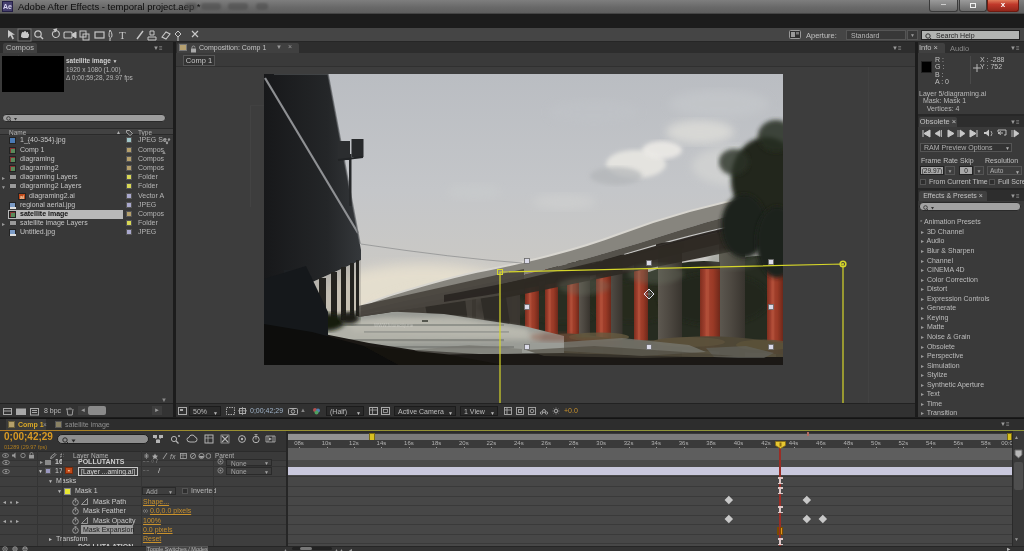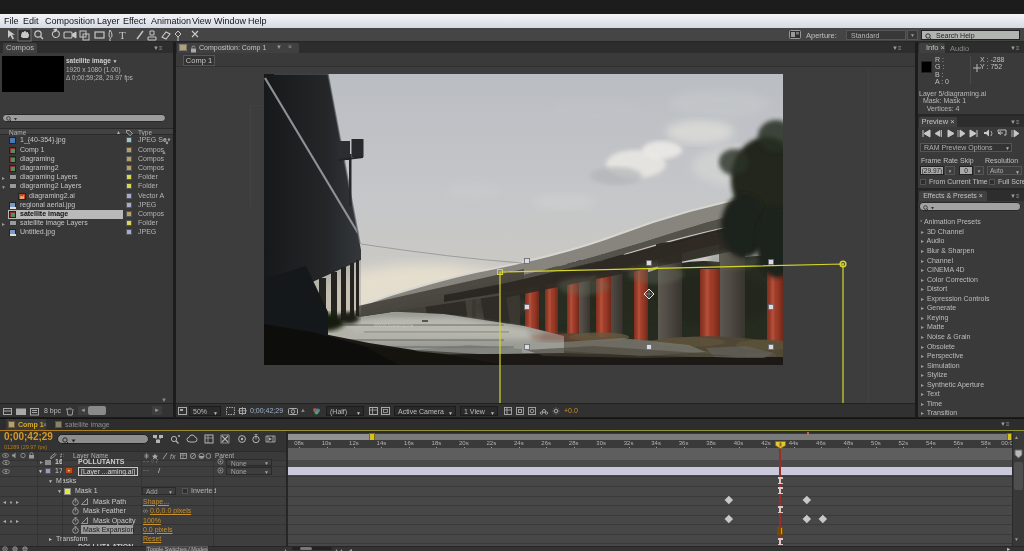--- a/index.html
+++ b/index.html
@@ -5,33 +5,39 @@
   * { margin:0; padding:0; box-sizing:border-box; }
   html,body { width:1024px; height:551px; overflow:hidden; background:#1c1c1c;
     font-family:"Liberation Sans", sans-serif; }
   .abs { position:absolute; }
   #stage { position:relative; width:1024px; height:551px; }
 </style>
 </head>
 <body>
 <div id="stage">
 
-
-  <div class="abs" id="menubar" style="left:0;top:14px;width:1024px;height:14px;
-    background:linear-gradient(#f4f5f9,#e3e6ee 55%,#d6dae4);color:#141414;font-size:9px;">
-    <span class="abs" style="left:4px;top:2px;">File</span>
-    <span class="abs" style="left:23px;top:2px;">Edit</span>
-    <span class="abs" style="left:45px;top:2px;">Composition</span>
-    <span class="abs" style="left:97px;top:2px;">Layer</span>
-    <span class="abs" style="left:123px;top:2px;">Effect</span>
-    <span class="abs" style="left:151px;top:2px;">Animation</span>
-    <span class="abs" style="left:192px;top:2px;">View</span>
-    <span class="abs" style="left:214px;top:2px;">Window</span>
-    <span class="abs" style="left:248px;top:2px;">Help</span>
+  <div class="abs" id="titlebar" style="left:0;top:0;width:1024px;height:14px;
+    background:linear-gradient(#7e7e7e,#696969 55%,#5e5e5e);border-bottom:1px solid #454545;">
+    <div class="abs" style="left:2px;top:1px;width:11px;height:11px;background:#46406e;border:1px solid #241f45;
+      color:#d8d4ee;font-size:7px;font-weight:bold;text-align:center;line-height:10px;">Ae</div>
+    <div class="abs" style="left:18px;top:1px;font-size:9.5px;color:#0d0d0d;">Adobe After Effects - temporal project.aep *</div>
+
+    <div class="abs" style="left:185px;top:3px;width:12px;height:7px;background:#4a4a4a;opacity:.6;border-radius:3px;filter:blur(1px);"></div>
+    <div class="abs" style="left:201px;top:3px;width:20px;height:7px;background:#4a4a4a;opacity:.55;border-radius:3px;filter:blur(1px);"></div>
+    <div class="abs" style="left:228px;top:3px;width:20px;height:7px;background:#4a4a4a;opacity:.55;border-radius:3px;filter:blur(1px);"></div>
+    <div class="abs" style="left:256px;top:3px;width:12px;height:7px;background:#4a4a4a;opacity:.55;border-radius:3px;filter:blur(1px);"></div>
+    <div class="abs" style="left:150px;top:12px;width:0px;height:0px;background:#4a4a4a;opacity:0;border-radius:3px;filter:blur(1px);"></div>
+
+    <div class="abs" style="right:66px;top:0;width:29px;height:12px;background:linear-gradient(#9a9a9a,#6a6a6a);border:1px solid #3a3a3a;border-top:none;border-radius:0 0 3px 3px;color:#f0f0f0;font-size:9px;text-align:center;line-height:8px;">–</div>
+    <div class="abs" style="right:37px;top:0;width:28px;height:12px;background:linear-gradient(#9a9a9a,#6a6a6a);border:1px solid #3a3a3a;border-top:none;border-radius:0 0 3px 3px;">
+        <div class="abs" style="left:10px;top:3px;width:6px;height:5px;border:1px solid #f0f0f0;"></div>
+      </div>
+    <div class="abs" style="right:5px;top:0;width:32px;height:12px;background:linear-gradient(#e07b5a,#c0392b 40%,#93261a);border:1px solid #6e1a10;border-top:none;border-radius:0 0 3px 3px;color:#fff;font-size:8px;font-weight:bold;text-align:center;line-height:10px;">x</div>
   </div>
+
 
   <div class="abs" id="toolbar" style="left:0;top:28px;width:1024px;height:14px;background:#454545;border-bottom:1px solid #262626;">
     <svg class="abs" style="left:0;top:0;" width="220" height="14" viewBox="0 0 220 14">
       <g stroke="#c8c8c8" fill="#c8c8c8">
         <path d="M8,2 l0,8 2.5,-2.5 2,4 1.5,-1 -2,-3.8 3,0 z" stroke="none"></path>
         <rect x="18" y="1" width="13" height="12" fill="#2e2e2e" stroke="#777" stroke-width="1"></rect>
         <path d="M21,9 q0,-4 1.5,-5 q0.8,-0.6 1.2,0.5 q0.6,-2 1.6,-1.4 q0.8,0.4 0.8,1.4 q0.8,-1 1.6,-0.4 q0.7,0.5 0.4,1.6 q1,-0.3 1,0.8 q0,2.5 -1.5,3.5 l-4.5,0 z" fill="#c8c8c8" stroke="none"></path>
         <circle cx="38" cy="6" r="3.2" fill="none" stroke-width="1.2"></circle>
         <path d="M40.5,8.5 l2.5,2.5" stroke-width="1.4"></path>
         <path d="M53,4 a3.5,3.5 0 1 0 3,-1.5 l0.5,-1.5 -2.5,0.6 1.6,1.9 z" fill="none" stroke-width="1.1"></path>
@@ -440,35 +446,35 @@
             <path d="M52,0.5 v1.2 M52,6.3 v1.2 M48.5,4 h1.2 M54.3,4 h1.2 M49.6,1.6 l0.9,0.9 M53.5,5.5 l0.9,0.9 M54.4,1.6 l-0.9,0.9 M50.5,5.5 l-0.9,0.9" stroke-width="0.7"></path>
         </g>
       </svg>
       <span class="abs" style="left:388px;top:3px;color:#c9912c;">+0.0</span>
     </div>
   </div>
 
   <div class="abs" id="rightcol" style="left:918px;top:42px;width:106px;height:375px;background:#3a3a3a;">
 
     <div class="abs" style="left:0;top:0;width:106px;height:11px;background:#2d2d2d;"></div>
-    <div class="abs" style="left:1px;top:1px;width:26px;height:10px;background:#404040;border-radius:2px 2px 0 0;color:#c2c2c2;font-size:7.5px;text-align:right;line-height:10px;">Info ×</div>
+    <div class="abs" style="left:1px;top:1px;width:26px;height:10px;background:#404040;border-radius:2px 2px 0 0;color:#c2c2c2;font-size:7.5px;text-align:left;line-height:10px;">Info ×</div>
     <div class="abs" style="left:32px;top:2px;color:#8a8a8a;font-size:7.5px;">Audio</div>
     <div class="abs" style="left:92px;top:3px;color:#9a9a9a;font-size:6px;">▼≡</div>
     <div class="abs" style="left:3px;top:19px;width:11px;height:12px;background:#000;border:1px solid #222;"></div>
     <div class="abs" style="left:17px;top:14px;color:#c0c0c0;font-size:7px;line-height:7.3px;">R :<br>G :<br>B :<br>A :  0</div>
     <div class="abs" style="left:52px;top:14px;width:1px;height:28px;background:#4a4a4a;"></div>
     <svg class="abs" style="left:55px;top:22px;" width="8" height="8" viewBox="0 0 8 8">
         <path d="M4,0 v8 M0,4 h8" stroke="#b8b8b8" stroke-width="1"></path>
       </svg>
     <div class="abs" style="left:62px;top:14px;color:#c0c0c0;font-size:7px;line-height:7.3px;">X : -288<br>Y : 752</div>
     <div class="abs" style="left:1px;top:48px;color:#b8b8b8;font-size:7px;line-height:7.3px;">Layer 5/diagraming.ai<br>&nbsp;&nbsp;Mask: Mask 1<br>&nbsp;&nbsp;&nbsp;&nbsp;Vertices: 4</div>
 
     <div class="abs" style="left:0;top:72px;width:106px;height:2px;background:#272727;"></div>
     <div class="abs" style="left:0;top:74px;width:106px;height:11px;background:#2d2d2d;"></div>
-    <div class="abs" style="left:1px;top:75px;width:38px;height:10px;background:#404040;border-radius:2px 2px 0 0;color:#c2c2c2;font-size:7.5px;text-align:center;line-height:10px;">Preview ×</div>
+    <div class="abs" style="left:1px;top:75px;width:38px;height:10px;background:#404040;border-radius:2px 2px 0 0;color:#c2c2c2;font-size:7.5px;text-align:center;line-height:10px;">Obsolete ×</div>
     <div class="abs" style="left:92px;top:77px;color:#9a9a9a;font-size:6px;">▼≡</div>
     <svg class="abs" style="left:4px;top:87px;" width="100" height="9" viewBox="0 0 100 9">
       <g fill="#c8c8c8" stroke="#c8c8c8">
         <path d="M1,1 v7 M8,1 l-6,3.5 6,3.5 z" stroke-width="1"></path>
         <path d="M13,4.5 l5,-3 v6 z M19.5,1 v7" stroke-width="0.8"></path>
         <path d="M26,1 l6,3.5 -6,3.5 z"></path>
         <path d="M36,1 v7 M38,1 l5,3.5 -5,3.5 z" stroke-width="0.8"></path>
         <path d="M48,1 l6,3.5 -6,3.5 z M55,1 v7" stroke-width="1"></path>
         <path d="M62,3 h2 l3,-2.5 v7 l-3,-2.5 h-2 z" stroke="none"></path>
           <path d="M69,2 q2,2.5 0,5" fill="none" stroke-width="0.8"></path>

